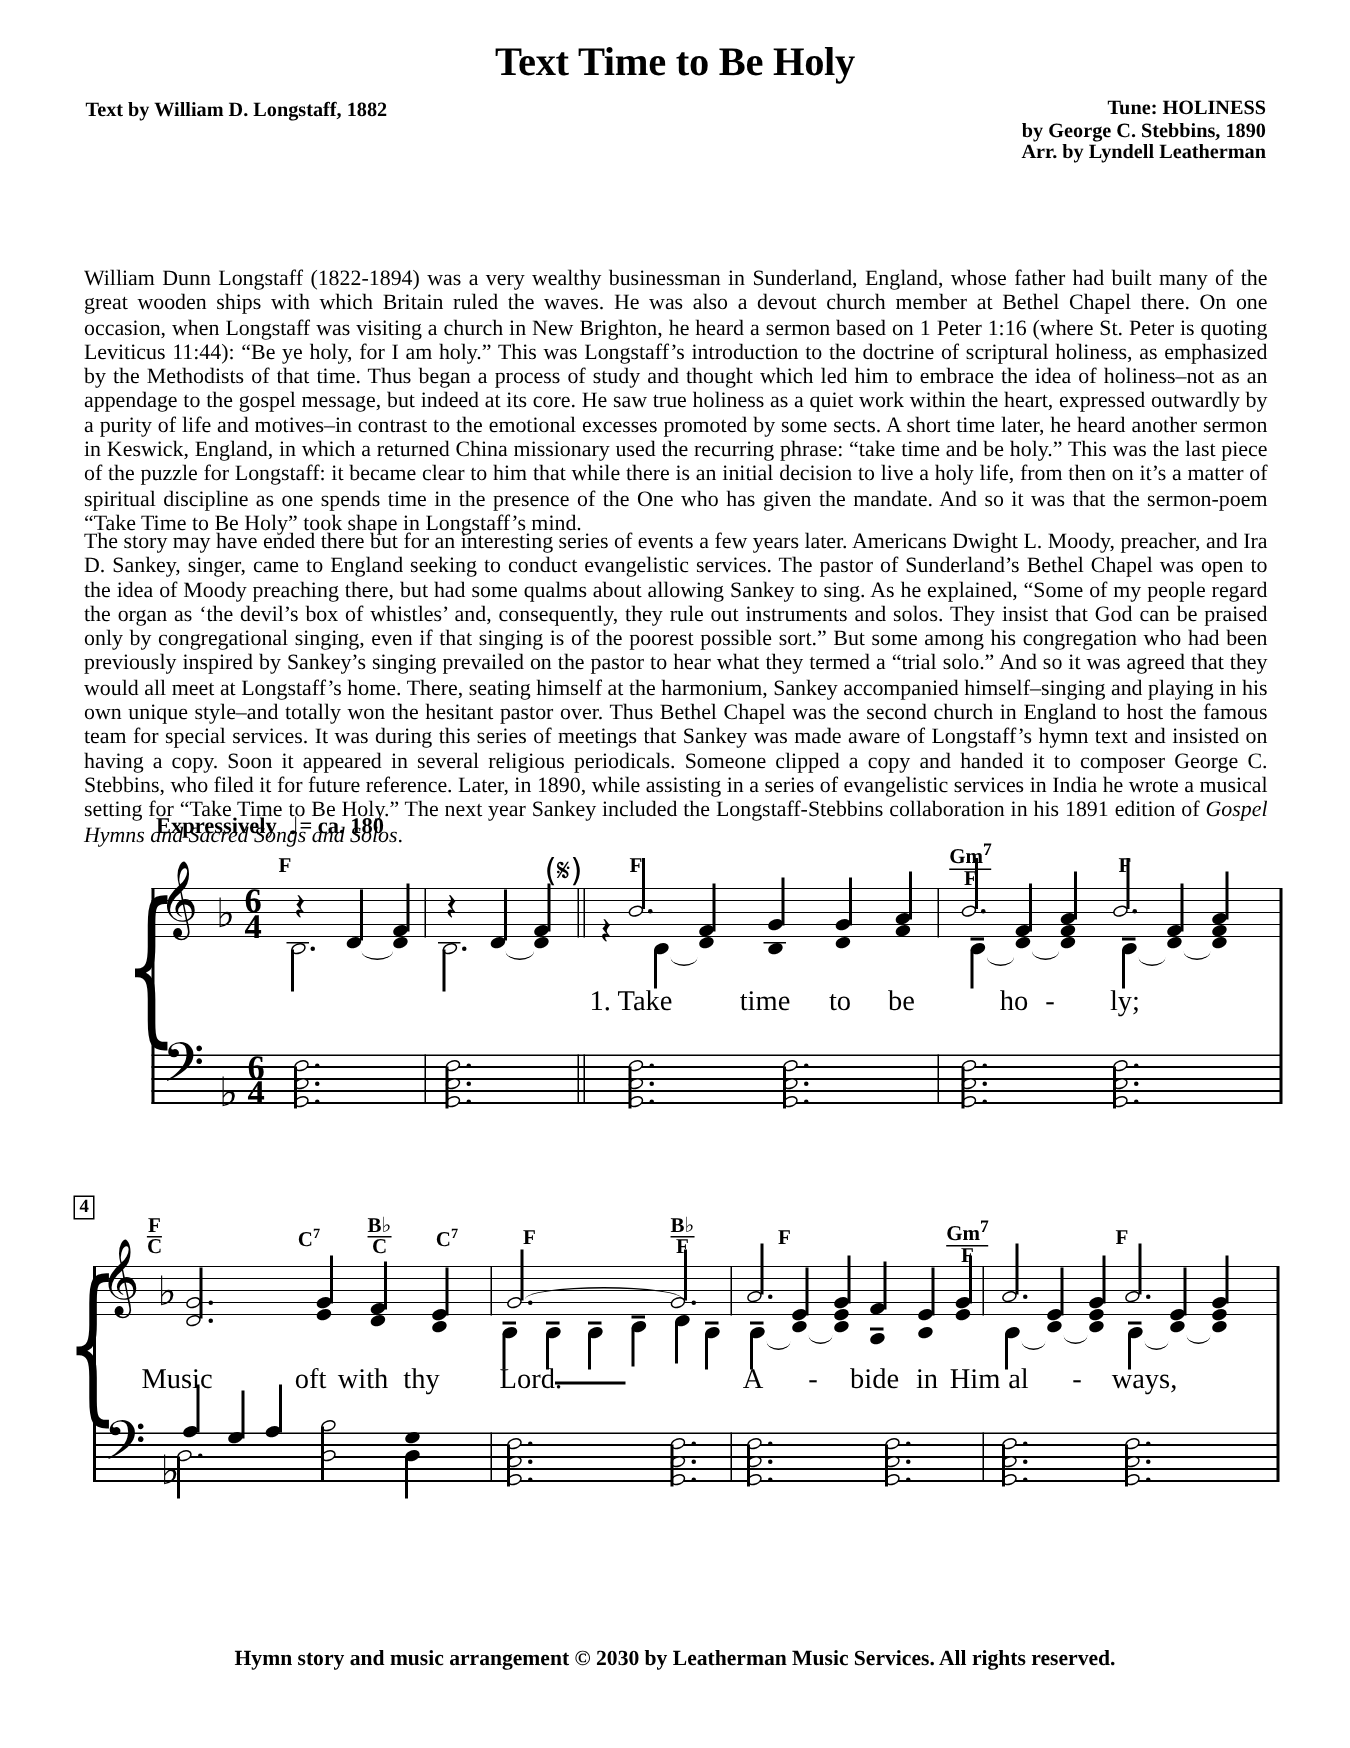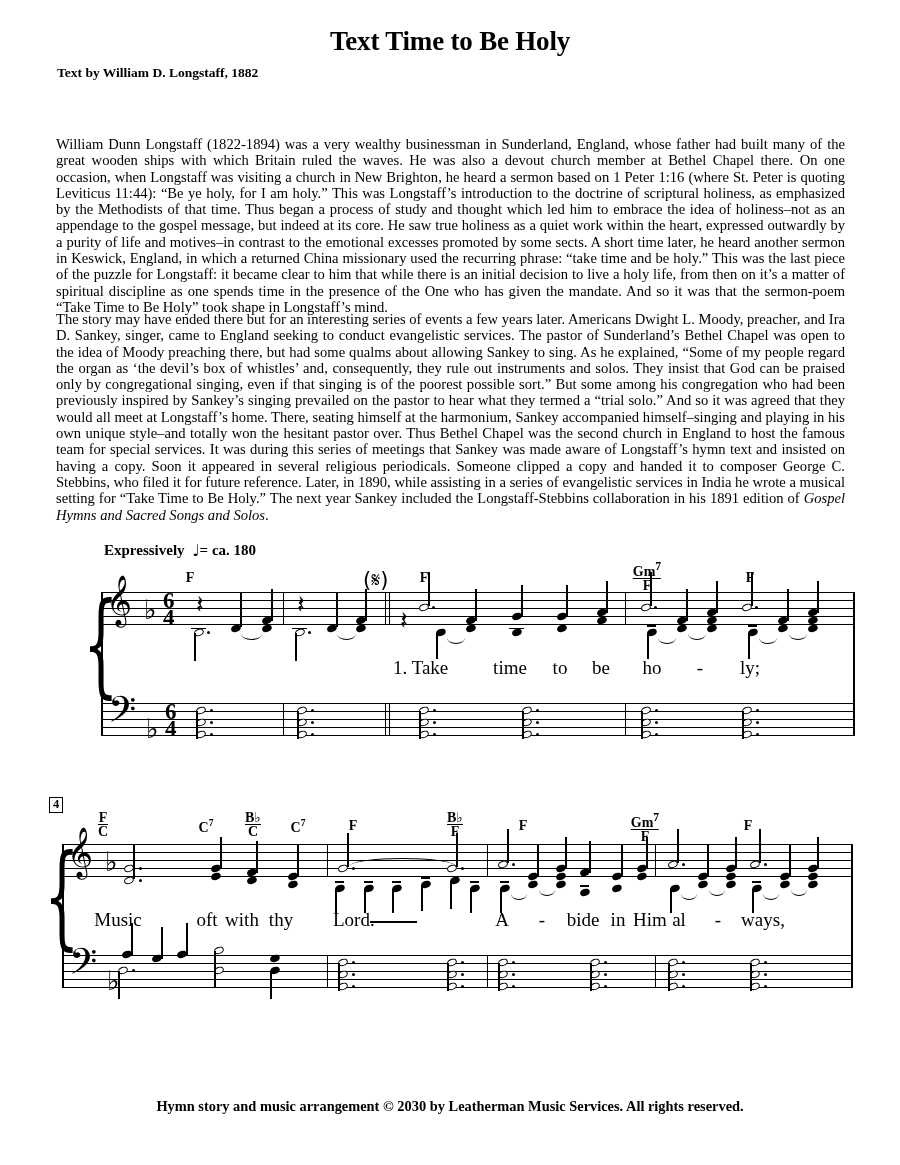--- a/index.html
+++ b/index.html
@@ -50,20 +50,21 @@
   }
 
   
   .story {
     position: absolute;
     left: 56px;
     width: 789px;
     font-size: 14.6px;
     line-height: 16.3px;
     text-align: justify;
+    margin-top: 42px;
   }
   .story-1 { top: 136px; }
   .story-2 { top: 311px; }
   .story em { font-style: italic; }
 
   
   .system { position: absolute; }
 
   .tempo {
     position: absolute;
@@ -252,20 +253,25 @@
     font-weight: bold;
   }
 </style>
 </head>
 <body>
 
 <div class="page">
 
   <div class="title">Text Time to Be Holy</div>
   <div class="credit-left">Text by William D. Longstaff, 1882</div>
+  <div class="credit-right">
+    <div>Tune: HOLINESS</div>
+    <div>by George C. Stebbins, 1890</div>
+    <div>Arr. by Lyndell Leatherman</div>
+  </div>
 
   <div class="story story-1">William Dunn Longstaff (1822-1894) was a very wealthy businessman in Sunderland, England, whose father had built many of the great wooden ships with which Britain ruled the waves. He was also a devout church member at Bethel Chapel there. On one occasion, when Longstaff was visiting a church in New Brighton, he heard a sermon based on 1 Peter 1:16 (where St. Peter is quoting Leviticus 11:44): “Be ye holy, for I am holy.” This was Longstaff’s introduction to the doctrine of scriptural holiness, as emphasized by the Methodists of that time. Thus began a process of study and thought which led him to embrace the idea of holiness–not as an appendage to the gospel message, but indeed at its core. He saw true holiness as a quiet work within the heart, expressed outwardly by a purity of life and motives–in contrast to the emotional excesses promoted by some sects. A short time later, he heard another sermon in Keswick, England, in which a returned China missionary used the recurring phrase: “take time and be holy.” This was the last piece of the puzzle for Longstaff: it became clear to him that while there is an initial decision to live a holy life, from then on it’s a matter of spiritual discipline as one spends time in the presence of the One who has given the mandate. And so it was that the sermon-poem “Take Time to Be Holy” took shape in Longstaff’s mind.</div>
   <div class="story story-2"><span>The story may have ended there but for an interesting series of events a few years later. Americans Dwight L. Moody, preacher, and Ira D. Sankey, singer, came to England seeking to conduct evangelistic services. The pastor of Sunderland’s Bethel Chapel was open to the idea of Moody preaching there, but had some qualms about allowing Sankey to sing. As he explained, “Some of my people regard the organ as ‘the devil’s box of whistles’ and, consequently, they rule out instruments and solos. They insist that God can be praised only by congregational singing, even if that singing is of the poorest possible sort.” But some among his congregation who had been previously inspired by Sankey’s singing prevailed on the pastor to hear what they termed a “trial solo.” And so it was agreed that they would all meet at Longstaff’s home. There, seating himself at the harmonium, Sankey accompanied himself–singing and playing in his own unique style–and totally won the hesitant pastor over. Thus Bethel Chapel was the second church in England to host the famous team for special services. It was during this series of meetings that Sankey was made aware of Longstaff’s hymn text and insisted on having a copy. Soon it appeared in several religious periodicals. Someone clipped a copy and handed it to composer George C. Stebbins, who filed it for future reference. Later, in 1890, while assisting in a series of evangelistic services in India he wrote a musical setting for “Take Time to Be Holy.” The next year Sankey included the Longstaff-Stebbins collaboration in his 1891 edition of </span><em>Gospel Hymns and Sacred Songs and Solos</em><span>.</span></div>
 
   <div class="system" style="left:0; top:0; width:900px; height:0;">
 
     <div class="tempo" style="left:104px; top:540px;"><span>Expressively</span>&nbsp;&nbsp;<span class="notegl">♩</span><span>= ca. 180</span></div>
 
     <div class="brace" style="left:83px; top:588px; font-size:112px; transform:scaleX(0.5);">{</div>
     <div class="sysbar" style="left:101px; top:592px; height:144px;"></div>
@@ -437,21 +443,21 @@
     <div class="nh hollow" style="left:742px; top:731px;"></div>
     <div class="dot" style="left:756px; top:709px;"></div>
     <div class="dot" style="left:756px; top:721px;"></div>
     <div class="dot" style="left:756px; top:733px;"></div>
     <div class="stem" style="left:742px; top:711px; height:28px;"></div>
 
     <div class="lyric lyric-left" style="left:393px; top:657px;">1. Take</div>
     <div class="lyric" style="left:510px; top:657px;">time</div>
     <div class="lyric" style="left:560px; top:657px;">to</div>
     <div class="lyric" style="left:601px; top:657px;">be</div>
-    <div class="lyric" style="left:652px; top:657px;">ho</div>
+    <div class="lyric" style="left:676px; top:657px;">ho</div>
     <div class="lyric" style="left:700px; top:657px;">-</div>
     <div class="lyric" style="left:750px; top:657px;">ly;</div>
   </div>
 
   <div class="system" style="left:0; top:0; width:900px; height:0;">
 
     <div class="measnum" style="left:49px; top:797px;">4</div>
 
     <div class="brace" style="left:44px; top:840px; font-size:112px; transform:scaleX(0.5);">{</div>
     <div class="sysbar" style="left:62px; top:844px; height:144px;"></div>

